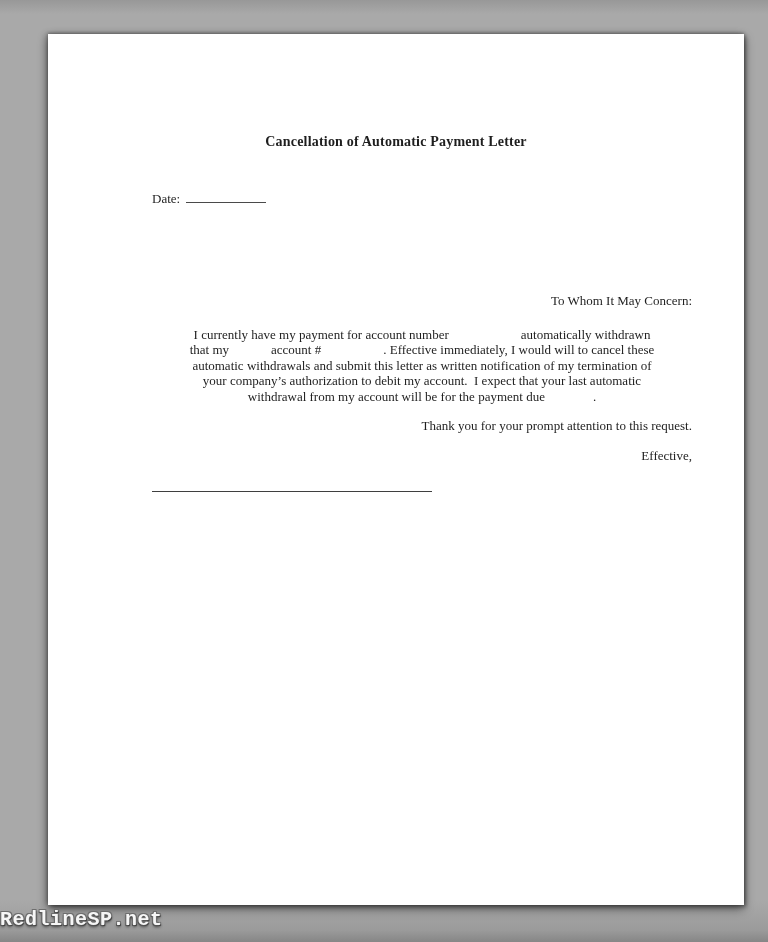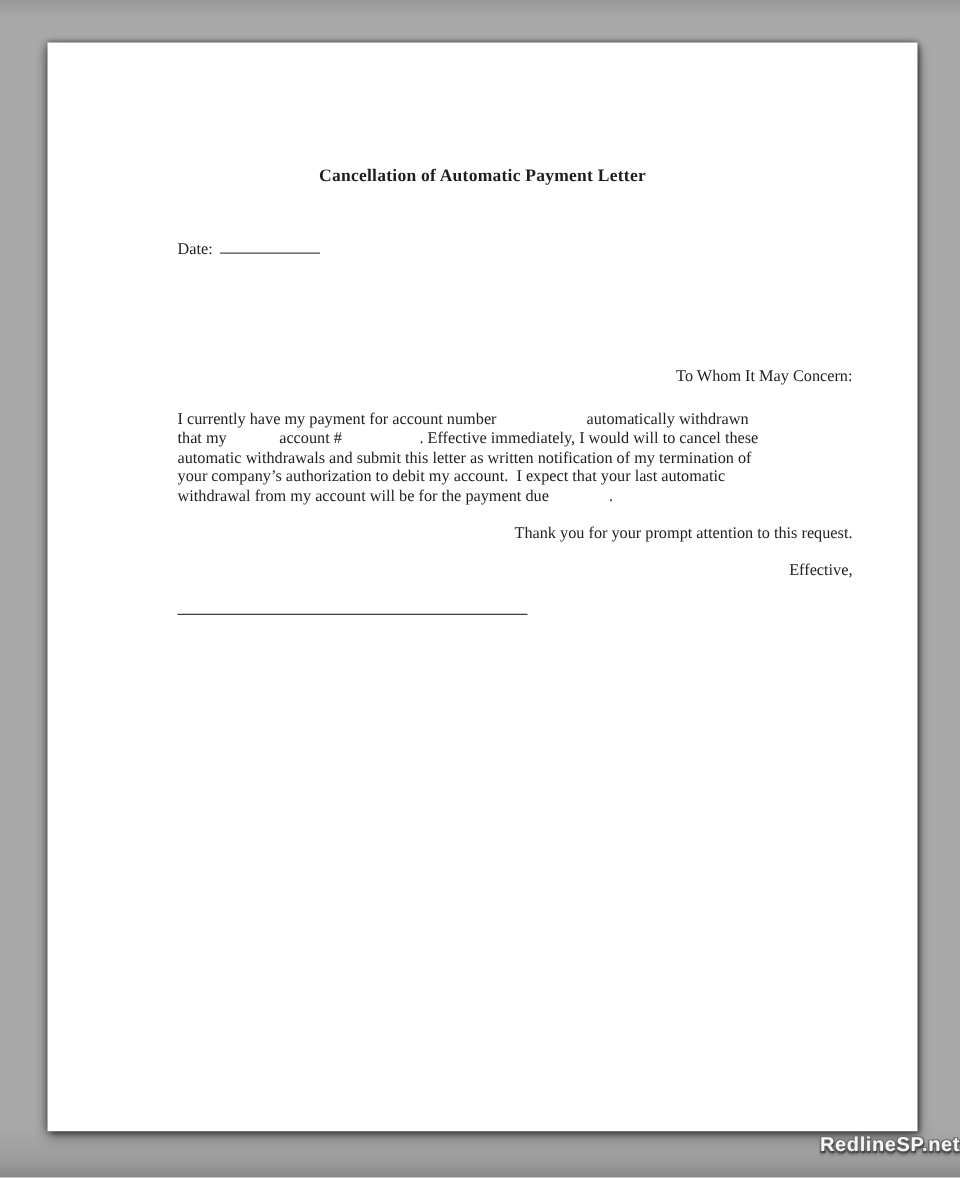--- a/index.html
+++ b/index.html
@@ -11,21 +11,21 @@
   .scene {
     position: relative;
     width: 768px; height: 942px;
     background: linear-gradient(180deg,
       #989898 0px, #a9a9a9 14px,
       #a9a9a9 900px, #9b9b9b 930px, #868686 942px);
     overflow: hidden;
   }
   .paper {
     position: absolute;
-    left: 38px; top: 34px;
+    left: 48px; top: 34px;
     width: 696px; height: 871px;
     background: #ffffff;
     box-shadow: 0 4px 10px rgba(0,0,0,0.45),
                 2px 2px 4px rgba(0,0,0,0.35),
                 -2px 0 6px rgba(0,0,0,0.22),
                 0 -1px 3px rgba(0,0,0,0.25);
     box-sizing: border-box;
     padding-top: 99px;
     color: #1e1e1e;
     font-size: 13px;
@@ -49,21 +49,21 @@
     width: 80px;
     height: 12px;
     margin-left: 6px;
     border-bottom: 1px solid #4a4a4a;
     vertical-align: baseline;
   }
   .salutation {
     margin: 86px 52px 0 104px;
     line-height: 16px;
   }
-  .body-block { margin-top: 18px; }
+  .body-block { margin-top: 18px; text-align: center; }
   .para-line {
     line-height: 15.4px;
     white-space: pre;
   }
   .gap { display: inline-block; height: 1px; }
   .g72 { width: 72px; }
   .g42 { width: 42px; }
   .g62 { width: 62px; }
   .g48 { width: 48px; }
   .thanks { margin: 14px 52px 0 104px; line-height: 16px; }
@@ -73,23 +73,23 @@
     width: 280px;
     height: 0;
     border-bottom: 1px solid #3f3f3f;
   }
   .sig-label { margin: 3px 52px 0 104px; line-height: 16px; }
   p { margin-top: 0; margin-bottom: 0; text-align: right; }
   .watermark {
     position: absolute;
     left: 0; right: 0;
     top: 908px;
-    text-align: right;
-    font-family: Liberation Sans, sans-serif;
-    font-size: 16px;
+    text-align: left;
+    font-family: Liberation Mono, monospace;
+    font-size: 20px;
     font-weight: bold;
     letter-spacing: 0.5px;
     color: #f6f6f6;
     text-shadow:
       -1px -1px 0 #6e6e6e,
        1px -1px 0 #6e6e6e,
       -1px  1px 0 #555555,
        1px  1px 1px #3c3c3c,
        0    2px 3px rgba(40,40,40,0.8);
   }

